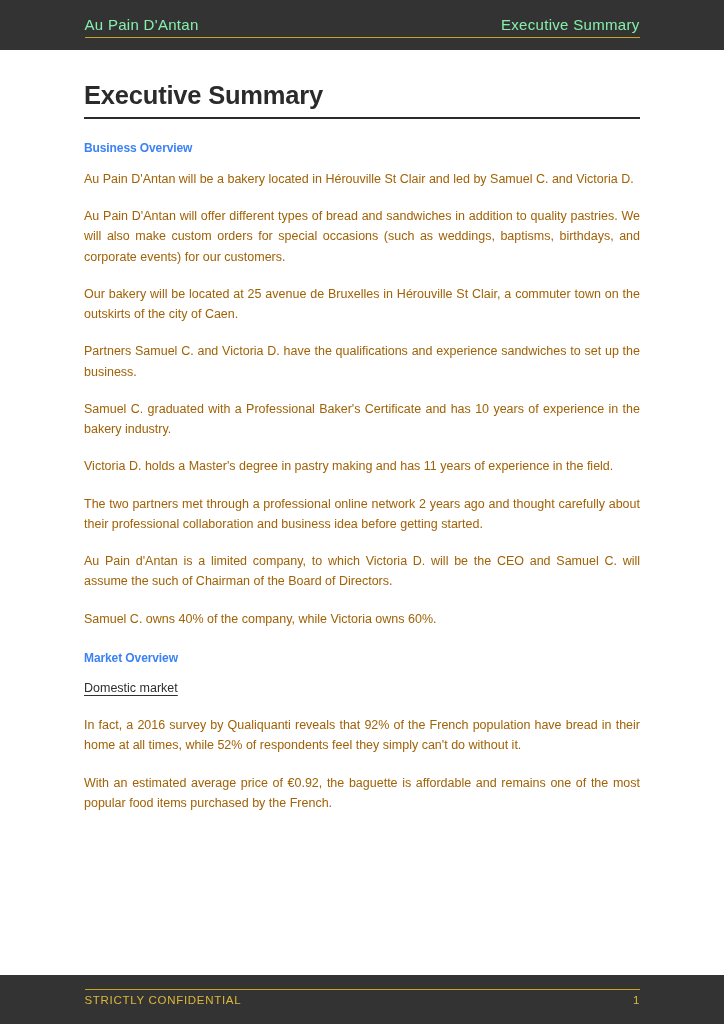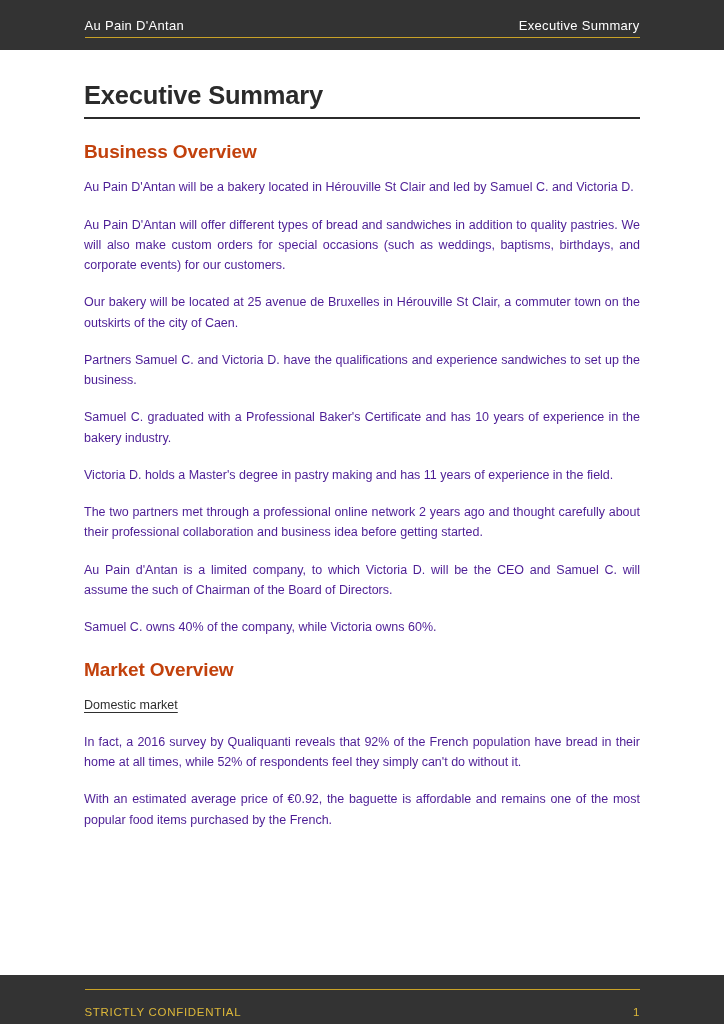--- a/index.html
+++ b/index.html
@@ -39,22 +39,22 @@
     width: 555px;
     display: flex;
     justify-content: space-between;
     align-items: baseline;
     border-bottom: 1.6px solid #c9a227;
     padding-bottom: 4px;
     margin-bottom: 12px;
   }
   .header-left,
   .header-right {
-    color: #ffffff;
-    font-size: 13px;
+    color: #86efac;
+    font-size: 15px;
     letter-spacing: 0.3px;
     white-space: nowrap;
   }
 
   
   .content {
     flex: 1 1 auto;
     padding: 0 84px;
     box-sizing: border-box;
     overflow: hidden;
@@ -65,41 +65,41 @@
     font-weight: bold;
     color: #2b2b2b;
     letter-spacing: -0.2px;
     margin: 30px 0 0 0;
     padding-bottom: 6px;
     border-bottom: 2px solid #2b2b2b;
     line-height: 1.2;
   }
 
   .section-heading {
-    font-size: 19px;
+    font-size: 12px;
     font-weight: bold;
-    color: #c2410c;
+    color: #3b82f6;
     letter-spacing: -0.1px;
     margin: 22px 0 14px 0;
     line-height: 1.2;
   }
 
   .sub-heading {
     font-size: 12.5px;
     color: #2f2f2f;
     text-decoration: underline;
     text-underline-offset: 3px;
     margin: 7px 0 17px 0;
     line-height: 1.5;
   }
 
   p.body-text {
     font-size: 12.5px;
     line-height: 1.62;
-    color: #4c1d95;
+    color: #a16207;
     text-align: justify;
     margin: 0 0 17px 0;
   }
   p.body-text:last-child {
     margin-bottom: 0;
   }
 
   
   .footer-bar {
     height: 49px;
@@ -109,21 +109,21 @@
     align-items: flex-start;
     justify-content: center;
     box-sizing: border-box;
   }
   .footer-inner {
     width: 555px;
     display: flex;
     justify-content: space-between;
     align-items: baseline;
     border-top: 1.6px solid #c9a227;
-    padding-top: 16px;
+    padding-top: 4px;
     margin-top: 14px;
   }
   .footer-left {
     color: #ddb83a;
     font-size: 11.5px;
     letter-spacing: 0.7px;
     white-space: nowrap;
   }
   .footer-right {
     color: #ddb83a;

